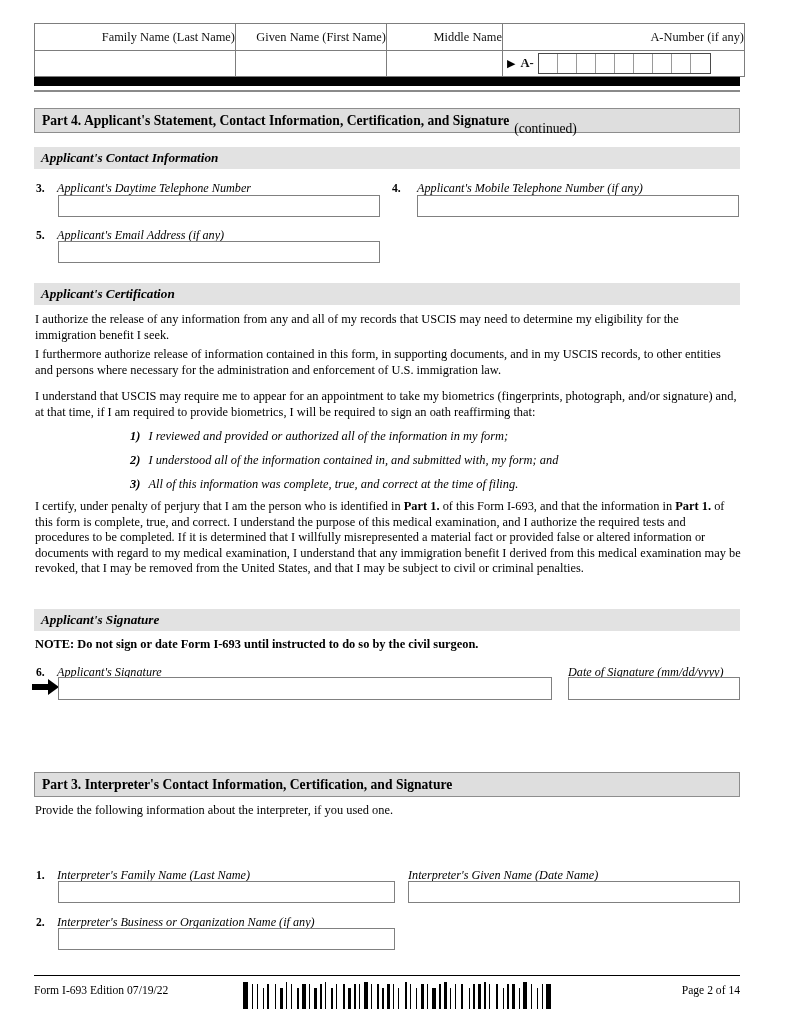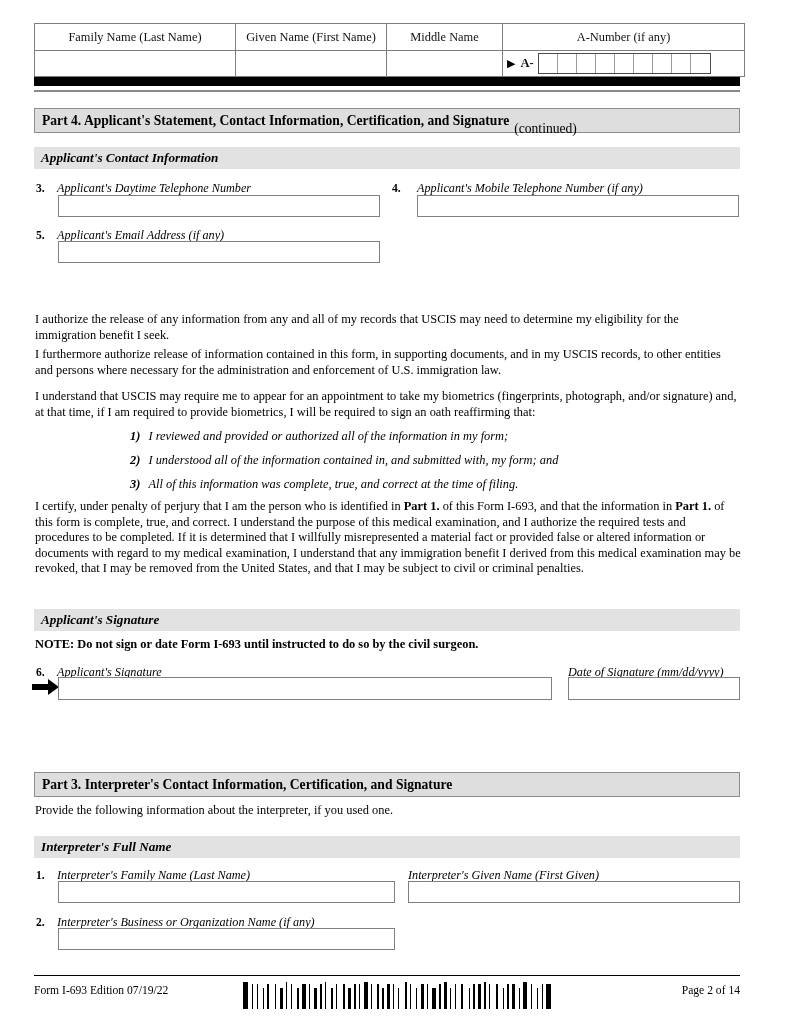--- a/index.html
+++ b/index.html
@@ -27,21 +27,21 @@
     position: absolute;
     left: 34px;
     top: 23px;
     width: 706px;
     border-collapse: collapse;
     table-layout: fixed;
   }
   .hdr-table td {
     border: 1px solid #7d7d7d;
     font-size: 12.4px;
-    text-align: center;
+    text-align: right;
     padding: 0;
     vertical-align: middle;
     color: #111;
     margin-top: 25px;
   }
   .hdr-table tr.labels td { height: 26px; }
   .hdr-table tr.blanks td { height: 25px; }
 
   .anum-cell {
     position: relative;
@@ -262,20 +262,23 @@
   <div class="fbox" style="left:58px; top:195px; width:322px; height:22px"></div>
 
   <div class="num" style="left:392px; top:182px">4.</div>
   <div class="flabel" style="left:417px; top:181px">Applicant's Mobile Telephone Number (if any)</div>
   <div class="fbox" style="left:417px; top:195px; width:322px; height:22px"></div>
 
   <div class="num" style="left:36px; top:229px">5.</div>
   <div class="flabel" style="left:57px; top:228px">Applicant's Email Address (if any)</div>
   <div class="fbox" style="left:58px; top:241px; width:322px; height:22px"></div>
 
+  <div class="sub-bar" style="top:283px">
+    <span>Applicant's Certification</span>
+  </div>
 
   <div class="para" style="left:35px; top:312px; width:706px">I authorize the release of any information from any and all of my records that USCIS may need to determine my eligibility for the immigration benefit I seek.</div>
 
   <div class="para" style="left:35px; top:347px; width:706px">I furthermore authorize release of information contained in this form, in supporting documents, and in my USCIS records, to other entities and persons where necessary for the administration and enforcement of U.S. immigration law.</div>
 
   <div class="para" style="left:35px; top:389px; width:706px">I understand that USCIS may require me to appear for an appointment to take my biometrics (fingerprints, photograph, and/or signature) and, at that time, if I am required to provide biometrics, I will be required to sign an oath reaffirming that:</div>
 
   <div class="listrow" style="left:130px; top:429px; width:600px">
     <b>1)</b>
     <span style="margin-left:5px">I reviewed and provided or authorized all of the information in my form;</span>
@@ -311,29 +314,26 @@
   <div class="flabel" style="left:568px; top:665px">Date of Signature (mm/dd/yyyy)</div>
   <div class="fbox" style="left:568px; top:677px; width:172px; height:23px"></div>
 
 
   <div class="part-bar" style="top:772px">
     <span>Part 3.  Interpreter's Contact Information, Certification, and Signature</span>
   </div>
 
   <div class="para" style="left:35px; top:803px; width:706px">Provide the following information about the interpreter, if you used one.</div>
 
-  <div class="sub-bar" style="top:836px">
-    <span>Interpreter's Full Name</span>
-  </div>
 
   <div class="num" style="left:36px; top:869px">1.</div>
   <div class="flabel" style="left:57px; top:868px">Interpreter's Family Name (Last Name)</div>
   <div class="fbox" style="left:58px; top:881px; width:337px; height:22px"></div>
 
-  <div class="flabel" style="left:408px; top:868px">Interpreter's Given Name (First Given)</div>
+  <div class="flabel" style="left:408px; top:868px">Interpreter's Given Name (Date Name)</div>
   <div class="fbox" style="left:408px; top:881px; width:332px; height:22px"></div>
 
   <div class="num" style="left:36px; top:916px">2.</div>
   <div class="flabel" style="left:57px; top:915px">Interpreter's Business or Organization Name (if any)</div>
   <div class="fbox" style="left:58px; top:928px; width:337px; height:22px"></div>
 
   <div class="foot-rule"></div>
   <div class="foot-left">Form I-693   Edition  07/19/22</div>
   <div class="barcode" id="barcode">
       <i style="width: 5px; height: 100%;"></i>

